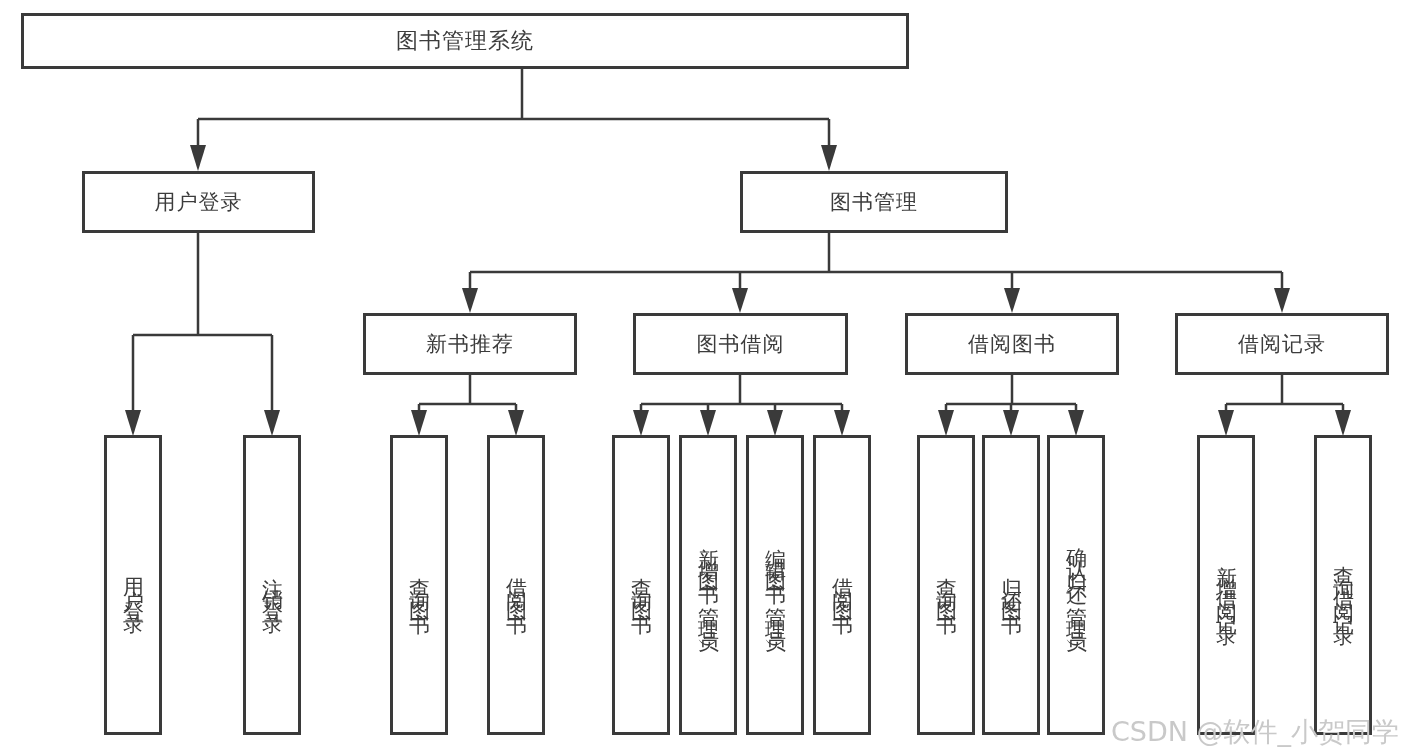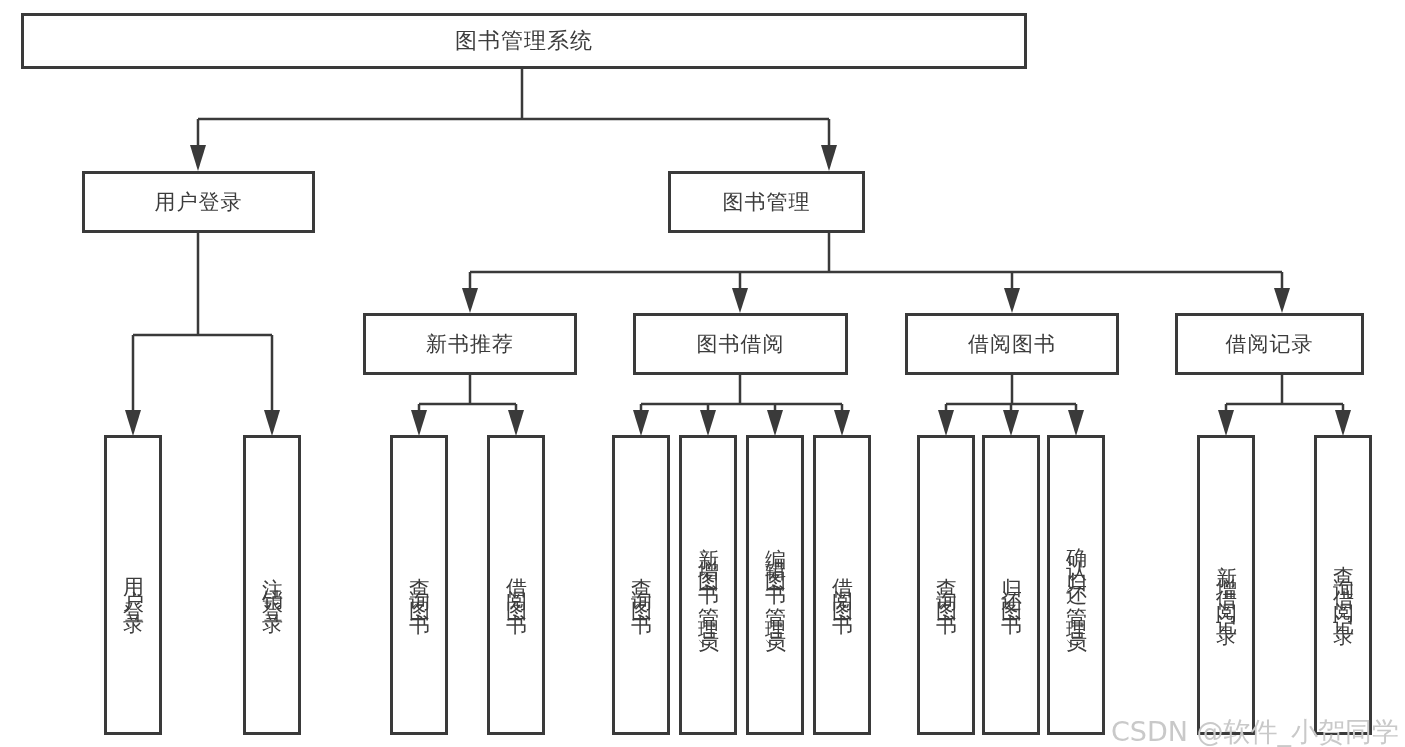--- a/index.html
+++ b/index.html
@@ -30,21 +30,21 @@
     display: flex;
     align-items: center;
     justify-content: center;
     font-size: 21px;
     color: #3c3c3c;
     letter-spacing: 1px;
     z-index: 2;
   }
   .root {
     left: 21px; top: 13px;
-    width: 1006px; height: 56px;
+    width: 888px; height: 56px;
     font-size: 22px;
   }
   .lvl2 { top: 171px; height: 62px; }
   .lvl3 { top: 313px; height: 62px; }
   .vbox {
     position: absolute;
     top: 435px;
     width: 58px;
     height: 300px;
     box-sizing: border-box;
@@ -107,26 +107,26 @@
       <polygon points="1003,410 1019,410 1011,436"></polygon>
       <polygon points="1068,410 1084,410 1076,436"></polygon>
       <polygon points="1218,410 1234,410 1226,436"></polygon>
       <polygon points="1335,410 1351,410 1343,436"></polygon>
     </g>
   </svg>
 
   <div class="hbox root">图书管理系统</div>
 
   <div class="hbox lvl2" style="left:82px; width:233px;">用户登录</div>
-  <div class="hbox lvl2" style="left:668px; width:197px;">图书管理</div>
+  <div class="hbox lvl2" style="left:740px; width:268px;">图书管理</div>
 
   <div class="hbox lvl3" style="left:363px; width:214px;font-family:Liberation Mono, monospace;">新书推荐</div>
   <div class="hbox lvl3" style="left:633px; width:215px;">图书借阅</div>
   <div class="hbox lvl3" style="left:905px; width:214px;">借阅图书</div>
-  <div class="hbox lvl3" style="left:1175px; width:189px;">借阅记录</div>
+  <div class="hbox lvl3" style="left:1175px; width:214px;">借阅记录</div>
 
   <div class="vbox" style="left:104px;">
     <span class="vlabel">用户登录</span>
   </div>
   <div class="vbox" style="left:243px;">
     <span class="vlabel">注销登录</span>
   </div>
 
   <div class="vbox" style="left:390px;">
     <span class="vlabel">查询图书</span>

